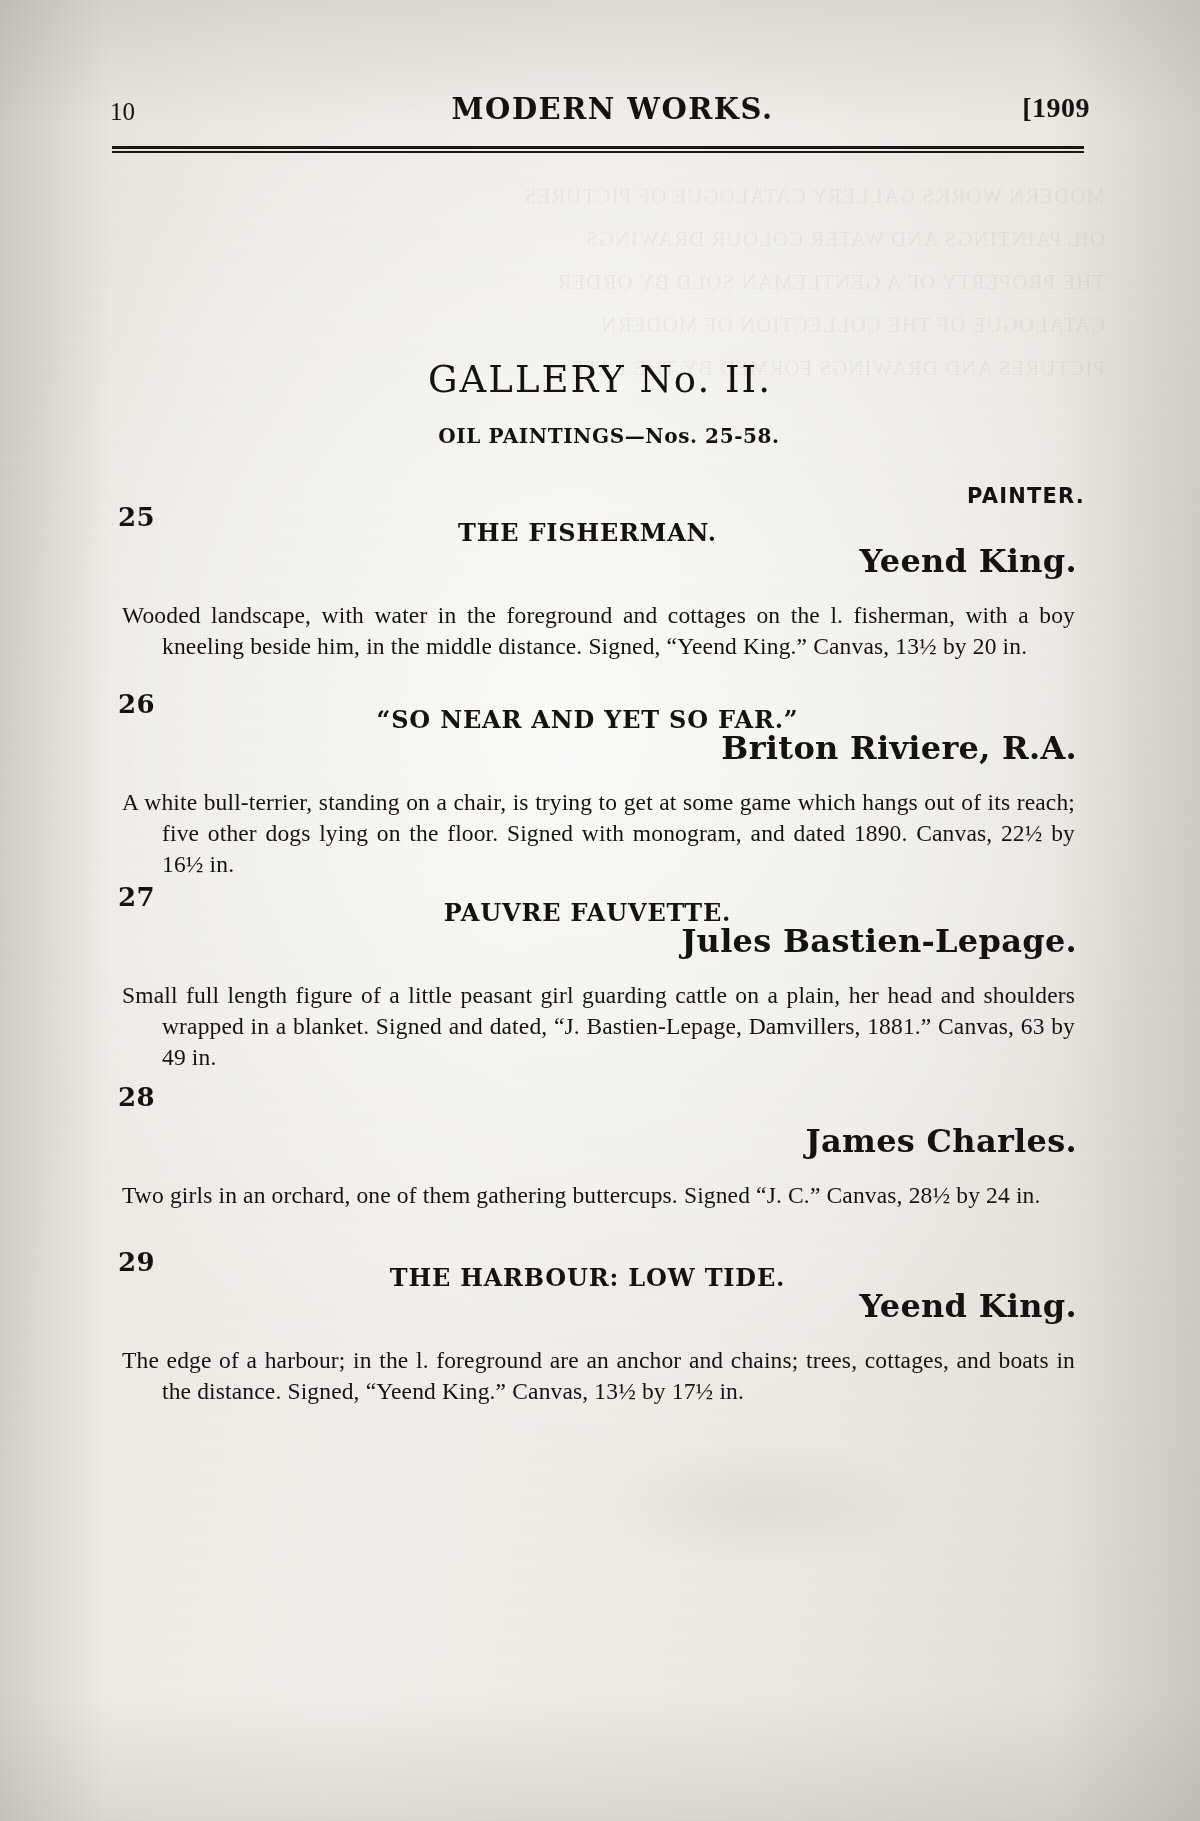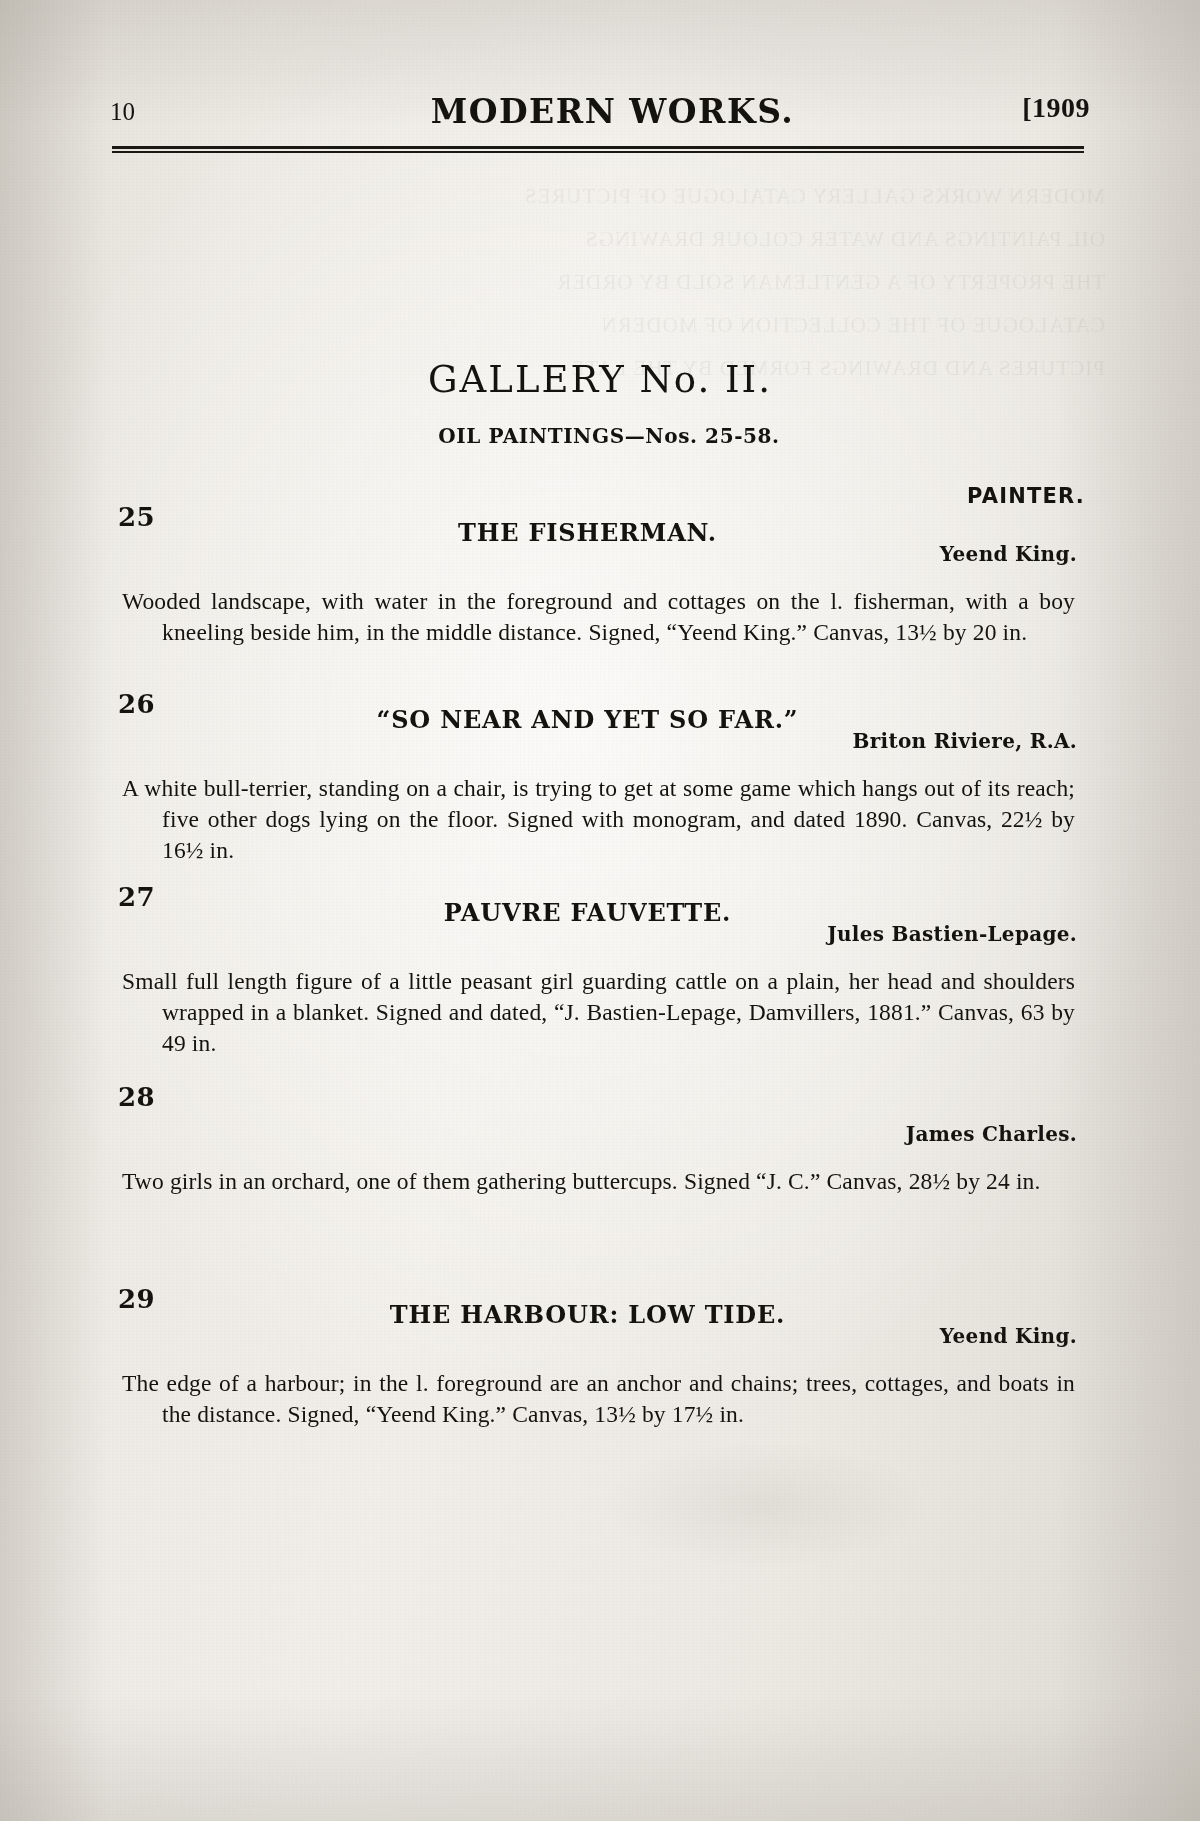--- a/index.html
+++ b/index.html
@@ -89,21 +89,21 @@
     letter-spacing: 0px;
   }
   .head-title {
     position: absolute;
     left: 12px;
     right: 0;
     top: 0;
     text-align: center;
     font-family: "DejaVu Serif", serif;
     font-weight: bold;
-    font-size: 33px;
+    font-size: 29px;
     letter-spacing: 1.5px;
     padding-left: 18px;
   }
   .head-year {
     position: absolute;
     right: -5px;
     top: 0;
     font-family: "Liberation Serif", serif;
     font-weight: bold;
     font-size: 28px;
@@ -186,21 +186,21 @@
     font-size: 24px;
     letter-spacing: 0.8px;
     padding-left: 10px;
     padding-right: 30px;
     margin-top: 20px;
   }
   .entry-painter {
     text-align: right;
     font-family: "DejaVu Serif", serif;
     font-weight: bold;
-    font-size: 20px;
+    font-size: 32px;
     letter-spacing: 0.3px;
     padding-right: 8px;
     margin-top: 2px;
   }
   .entry-desc {
     margin-top: 20px;
     font-family: "Liberation Serif", serif;
     font-size: 23.5px;
     line-height: 31px;
     text-align: justify;
@@ -269,21 +269,21 @@
   </div>
 
   <div class="entry" style="top:1078px;">
     <div class="entry-head">
       <div class="entry-no">28</div>
     </div>
     <div class="entry-painter">James Charles.</div>
     <div class="entry-desc">Two girls in an orchard, one of them gathering buttercups.  Signed “J. C.”  Canvas, 28½ by 24 in.</div>
   </div>
 
-  <div class="entry" style="top:1280px;">
+  <div class="entry" style="top:1243px;">
     <div class="entry-head">
       <div class="entry-no">29</div>
       <div class="entry-title">THE HARBOUR: LOW TIDE.</div>
     </div>
     <div class="entry-painter">Yeend King.</div>
     <div class="entry-desc">The edge of a harbour; in the l. foreground are an anchor and chains; trees, cottages, and boats in the distance.  Signed, “Yeend King.”  Canvas, 13½ by 17½ in.</div>
   </div>
 
 </div>
 

